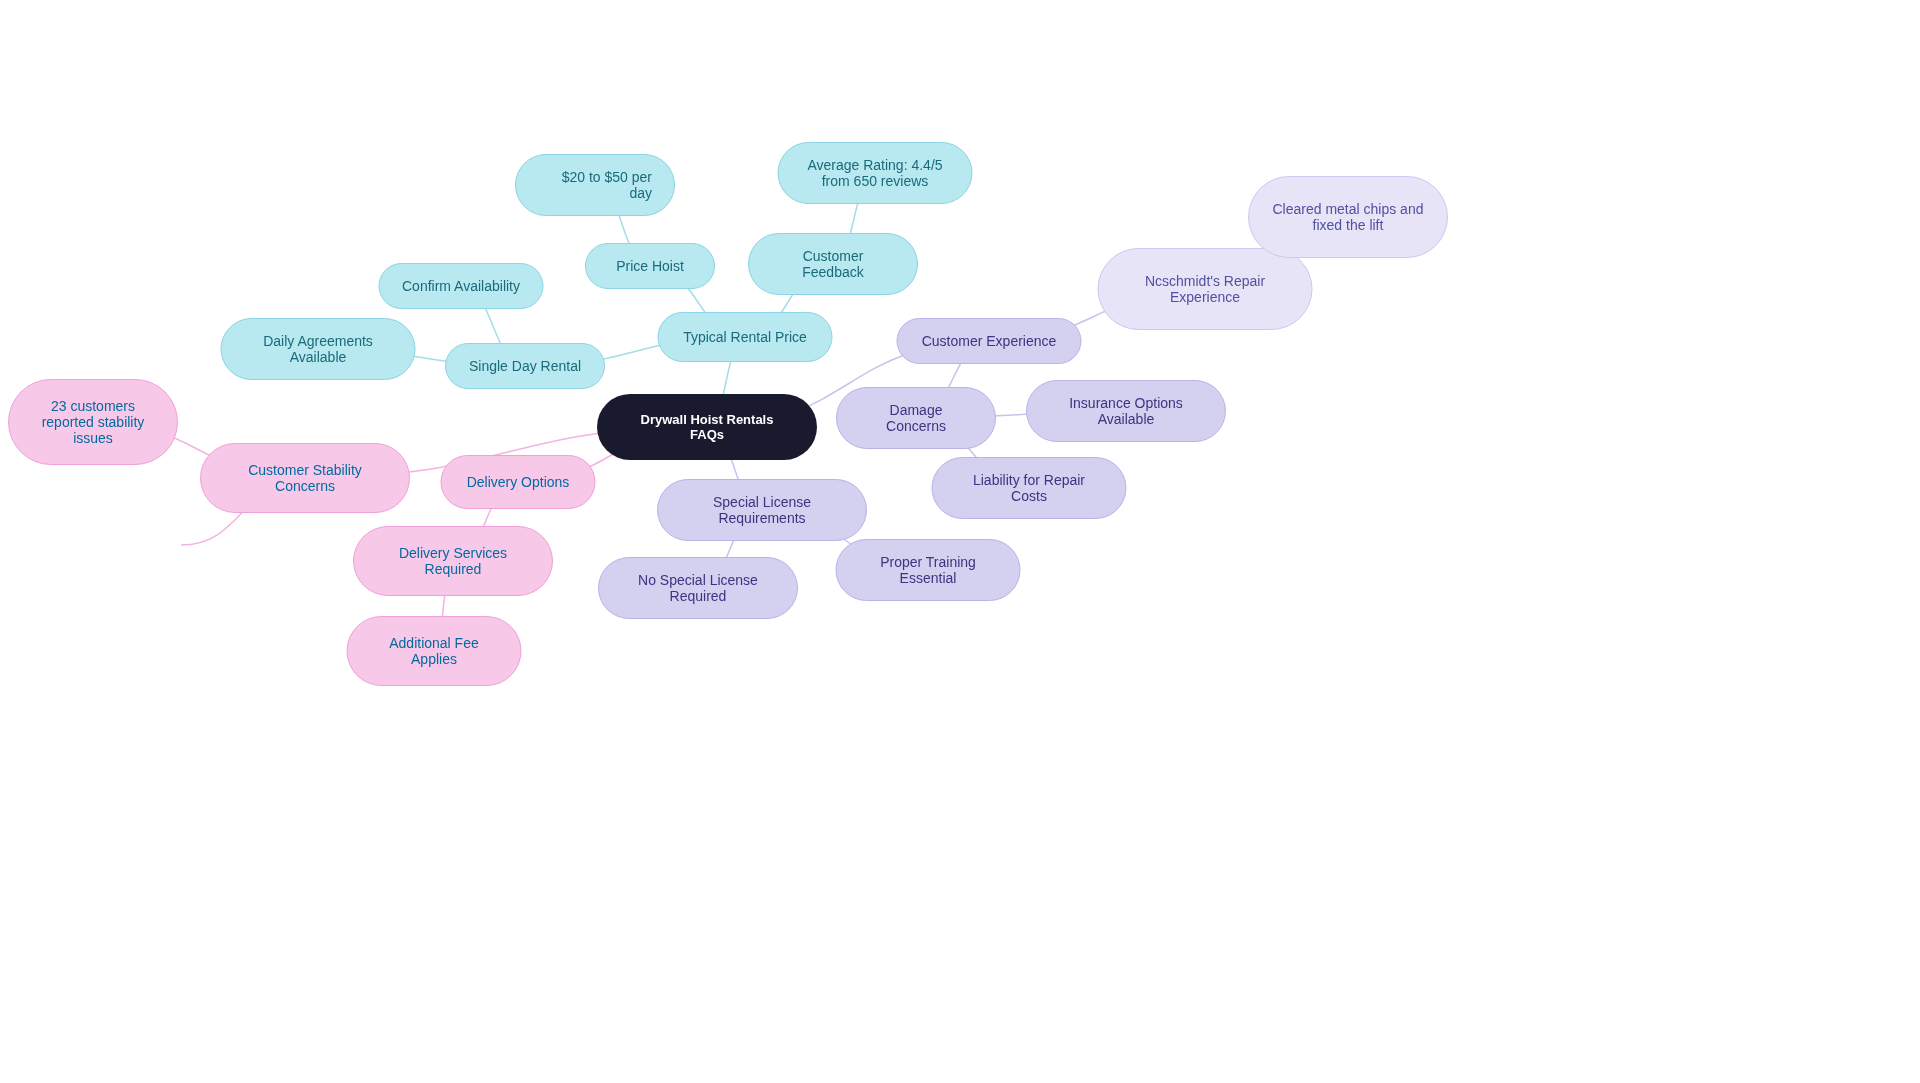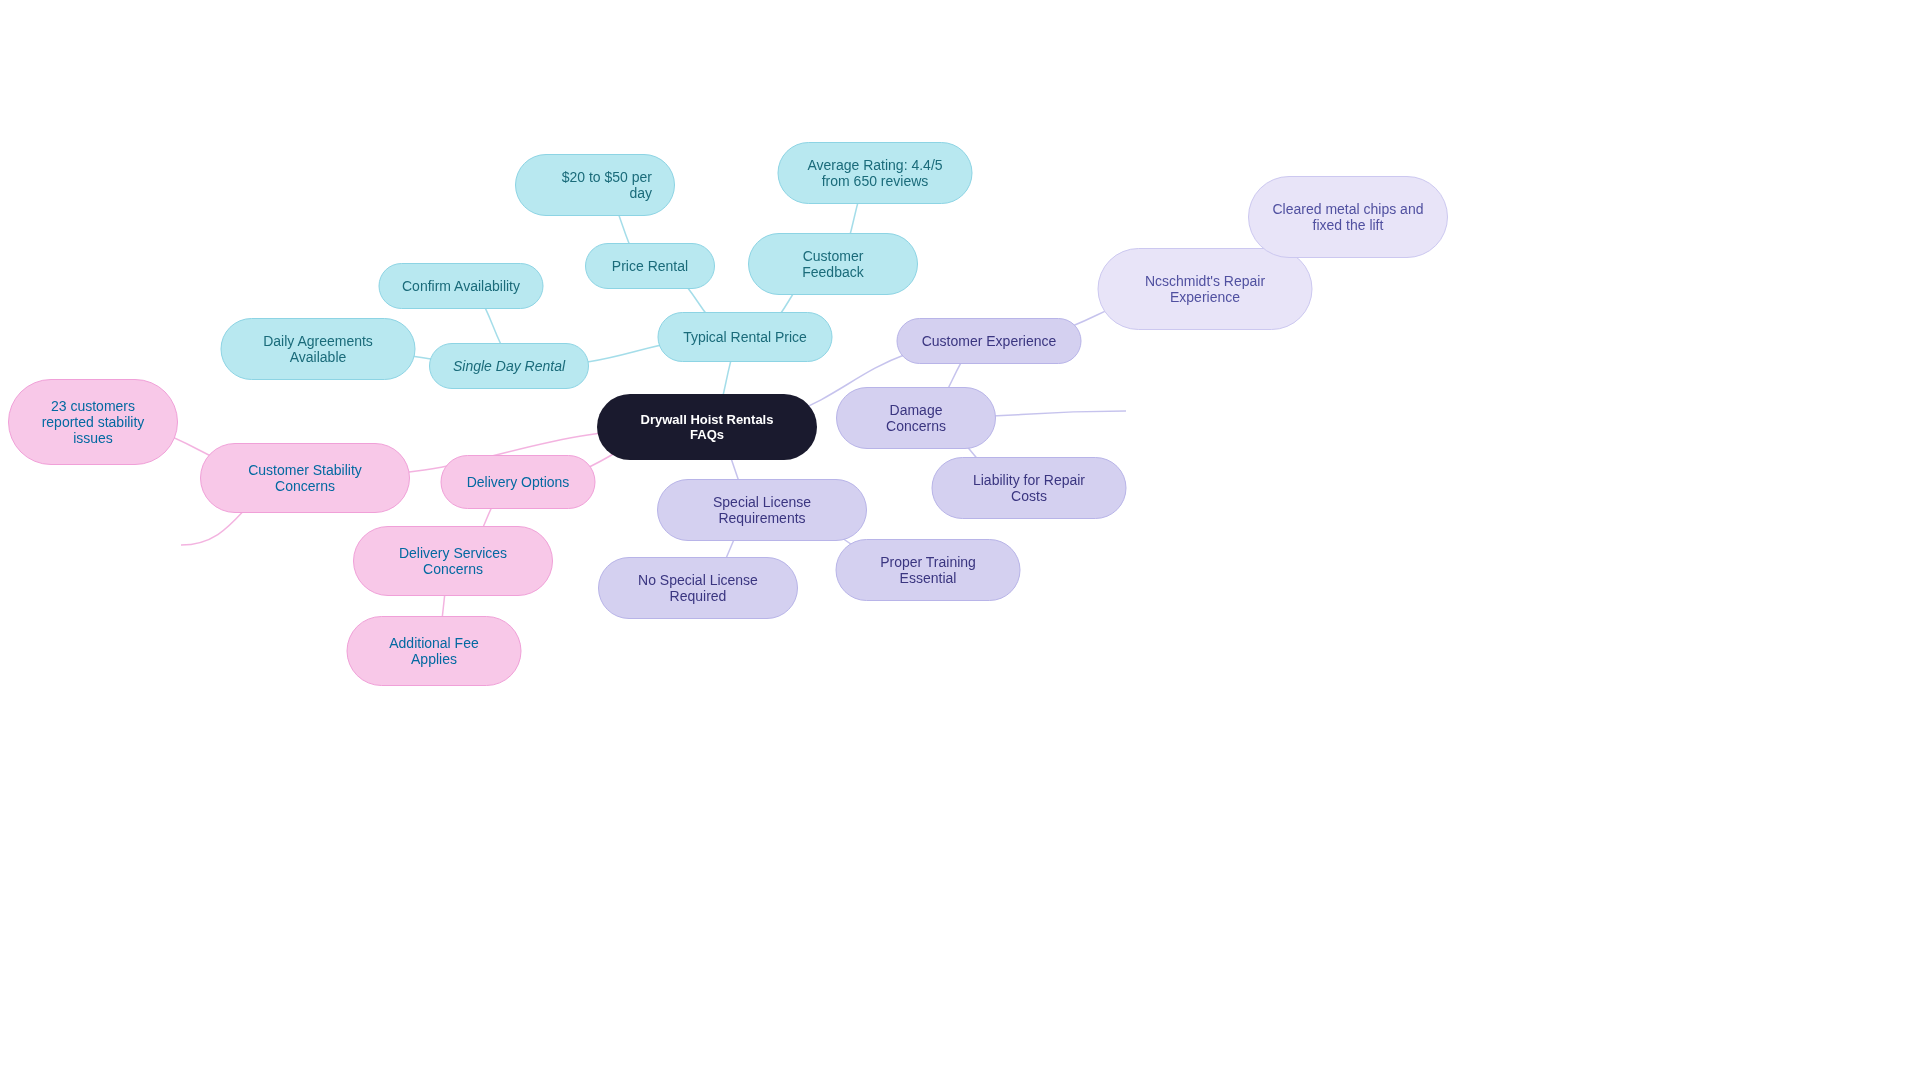--- a/index.html
+++ b/index.html
@@ -92,33 +92,34 @@
       <path d="M 762 510 C 845 510, 845 570, 928 570" stroke="#b8b4e8" stroke-width="1.5" fill="none" opacity="0.8"></path>
       <path d="M 707 427 C 612.5 427, 612.5 482, 518 482" stroke="#f0a0d8" stroke-width="1.5" fill="none" opacity="0.8"></path>
       <path d="M 518 482 C 485.5 482, 485.5 561, 453 561" stroke="#f0a0d8" stroke-width="1.5" fill="none" opacity="0.8"></path>
       <path d="M 453 561 C 443.5 561, 443.5 651, 434 651" stroke="#f0a0d8" stroke-width="1.5" fill="none" opacity="0.8"></path>
       <path d="M 707 427 C 506 427, 506 478, 305 478" stroke="#f0a0d8" stroke-width="1.5" fill="none" opacity="0.8"></path>
       <path d="M 305 478 C 199 478, 199 422, 93 422" stroke="#f0a0d8" stroke-width="1.5" fill="none" opacity="0.8"></path>
       <path d="M 305 478 C 243 478, 243 545, 181 545" stroke="#f0a0d8" stroke-width="1.5" fill="none" opacity="0.8"></path>
     </svg>
 <div class="node node-center" style="left: 707px; top: 427px; width: 220px; min-height: 56px;">Drywall Hoist Rentals FAQs</div>
     <div class="node node-blue" style="left: 745px; top: 337px; width: 175px; min-height: 50px;">Typical Rental Price</div>
-    <div class="node node-blue" style="left: 650px; top: 266px; width: 130px; min-height: 46px;">Price Rental</div>
+    <div class="node node-blue" style="left: 650px; top: 266px; width: 130px; min-height: 46px;">Price Hoist</div>
     <div class="node node-blue" style="left: 595px; top: 185px; width: 160px; min-height: 46px; text-align: right;">$20 to $50 per day</div>
     <div class="node node-blue" style="left: 833px; top: 264px; width: 170px; min-height: 46px;">Customer Feedback</div>
     <div class="node node-blue" style="left: 875px; top: 173px; width: 195px; min-height: 60px;">Average Rating: 4.4/5 from 650 reviews</div>
-    <div class="node node-blue" style="left: 509px; top: 366px; width: 160px; min-height: 46px; font-style: italic;">Single Day Rental</div>
+    <div class="node node-blue" style="left: 525px; top: 366px; width: 160px; min-height: 46px;">Single Day Rental</div>
     <div class="node node-blue" style="left: 461px; top: 286px; width: 165px; min-height: 46px;">Confirm Availability</div>
     <div class="node node-blue" style="left: 318px; top: 349px; width: 195px; min-height: 46px;">Daily Agreements Available</div>
     <div class="node node-purple" style="left: 989px; top: 341px; width: 185px; min-height: 46px;">Customer Experience</div>
     <div class="node node-purple" style="left: 916px; top: 418px; width: 160px; min-height: 46px;">Damage Concerns</div>
+    <div class="node node-purple" style="left: 1126px; top: 411px; width: 200px; min-height: 46px;">Insurance Options Available</div>
     <div class="node node-purple" style="left: 1029px; top: 488px; width: 195px; min-height: 46px;">Liability for Repair Costs</div>
     <div class="node node-lavender" style="left: 1205px; top: 289px; width: 215px; min-height: 46px;">Ncschmidt's Repair Experience</div>
     <div class="node node-lavender" style="left: 1348px; top: 217px; width: 200px; min-height: 60px;">Cleared metal chips and fixed the lift</div>
     <div class="node node-purple" style="left: 762px; top: 510px; width: 210px; min-height: 46px;">Special License Requirements</div>
     <div class="node node-purple" style="left: 698px; top: 588px; width: 200px; min-height: 46px;">No Special License Required</div>
     <div class="node node-purple" style="left: 928px; top: 570px; width: 185px; min-height: 46px;">Proper Training Essential</div>
     <div class="node node-pink" style="left: 518px; top: 482px; width: 155px; min-height: 46px;">Delivery Options</div>
-    <div class="node node-pink" style="left: 453px; top: 561px; width: 200px; min-height: 46px;">Delivery Services Concerns</div>
+    <div class="node node-pink" style="left: 453px; top: 561px; width: 200px; min-height: 46px;">Delivery Services Required</div>
     <div class="node node-pink" style="left: 434px; top: 651px; width: 175px; min-height: 46px;">Additional Fee Applies</div>
     <div class="node node-pink" style="left: 305px; top: 478px; width: 210px; min-height: 46px;">Customer Stability Concerns</div>
     <div class="node node-pink" style="left: 93px; top: 422px; width: 170px; min-height: 60px;">23 customers reported stability issues</div>
   </div>
 
 </body></html>

